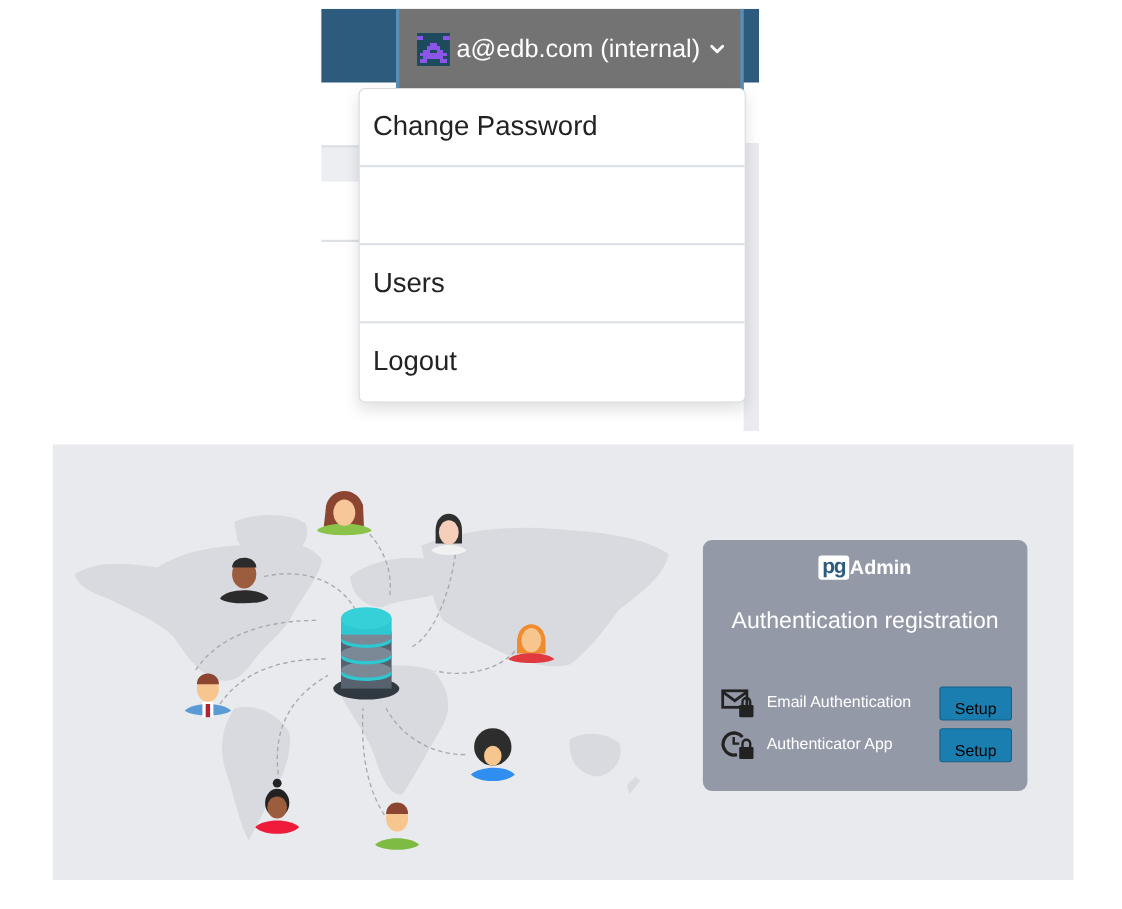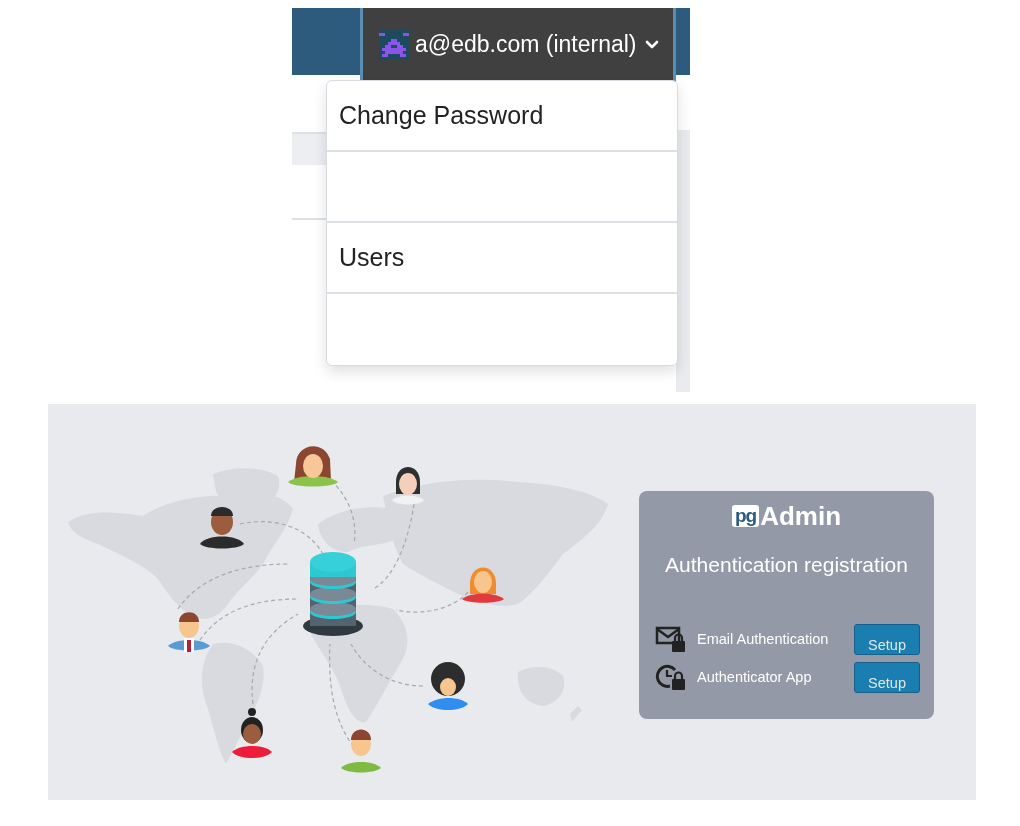--- a/index.html
+++ b/index.html
@@ -6,21 +6,21 @@
   body {
     width:1020px; height:826px; background:#ffffff; position:relative; overflow:hidden;
     font-family:"Liberation Sans", "DejaVu Sans", sans-serif;
   }
   
   .top-crop { position:absolute; left:292px; top:8px; width:398px; height:384px; background:#fff; overflow:hidden; }
   .navbar { position:absolute; left:0; top:0; width:398px; height:67px; background:#2c5b7d; }
   .user-btn {
     position:absolute; left:68px; top:0; width:316px; height:76px;
     box-sizing:border-box; border-left:3px solid #5b8db5; border-right:3px solid #5b8db5; border-bottom:3px solid #5b8db5;
-    background:#404040; display:flex; align-items:center; padding-left:16px; color:#fff; font-size:23px; cursor:pointer;
+    background:#737373; display:flex; align-items:center; padding-left:16px; color:#fff; font-size:23px; cursor:pointer;
   }
   .avatar { width:30px; height:30px; margin-right:6px; flex:none; }
   .user-label { white-space:nowrap; }
   .caret { margin-left:8px; display:inline-block; width:14px; height:14px; }
   .bg-strip1 { position:absolute; left:0; top:124px; width:398px; height:31px; background:#eceef2; border-top:2px solid #dde1e6; }
   .bg-line2 { position:absolute; left:0; top:210px; width:398px; height:2px; background:#dde1e6; }
   .right-scroll { position:absolute; left:384px; top:122px; width:14px; height:262px; background:#e9ebef; }
   .menu {
     position:absolute; left:34px; top:72px; width:350px; height:284px; background:#fff;
     border:1px solid #d7dbe0; border-radius:6px; box-shadow:0 6px 14px rgba(0,0,0,0.12);
@@ -35,27 +35,27 @@
 
   
   .bottom-crop { position:absolute; left:48px; top:404px; width:928px; height:396px; background:#e9eaee; overflow:hidden; }
   .map-svg { position:absolute; left:0; top:0; }
   .card {
     position:absolute; left:591px; top:87px; width:295px; height:228px; background:#9399a6; border-radius:8px;
     color:#fff; text-align:center;
   }
   .logo-row { position:absolute; left:0; top:12px; width:295px; height:26px; display:flex; justify-content:center; align-items:center; }
   .pg-box { background:#fff; color:#2c5b7d; font-weight:bold; font-size:19px; border-radius:3px; padding:0 3px; line-height:22px; letter-spacing:-1px; }
-  .admin-txt { font-weight:bold; font-size:26px; color:#fff; margin-left:1px; }
+  .admin-txt { font-weight:bold; font-size:18px; color:#fff; margin-left:1px; }
   .card-title { position:absolute; left:0; top:60px; width:295px; font-size:21px; line-height:28px; color:#fff; }
   .auth-row { position:absolute; left:16px; width:265px; height:34px; display:flex; align-items:center; }
   .auth-icon { width:32px; height:30px; flex:none; }
   .auth-label { margin-left:10px; font-size:14.5px; color:#fff; flex:1; text-align:left; white-space:nowrap; }
   .setup-btn {
-    width:66px; height:31px; background:#1a7fb0; border:1px solid #14608a; border-radius:3px; color:#e5e5e5;
+    width:66px; height:31px; background:#1a7fb0; border:1px solid #14608a; border-radius:3px; color:#000000;
     font-size:14.5px; font-family:"Liberation Sans", sans-serif; cursor:pointer; padding:12px;
   }
 </style>
 </head>
 <body>
 
 <div class="top-crop">
   <div class="navbar"></div>
   <div class="bg-strip1"></div>
   <div class="bg-line2"></div>
@@ -86,20 +86,23 @@
   <div class="menu">
     <div class="menu-item" style="top:0;">
       <span>Change Password</span>
     </div>
     <div class="menu-sep" style="top:69px;"></div>
     <div class="menu-sep" style="top:140px;"></div>
     <div class="menu-item" style="top:142px;align-items:center;">
       <span>Users</span>
     </div>
     <div class="menu-sep" style="top:211px;"></div>
+    <div class="menu-item" style="top:213px;">
+      <span>Logout</span>
+    </div>
   </div>
 </div>
 
 <div class="bottom-crop">
   <svg class="map-svg" width="936" height="396" viewBox="0 0 936 396">
 
     <g fill="#d9dadf">
       <path d="M20,118 C40,105 70,108 95,112 C120,95 160,90 190,92 C215,85 235,92 245,105 C240,125 225,140 215,160 C205,175 190,185 180,200 C170,215 155,218 145,212 C130,205 120,190 110,175 C95,160 70,150 50,140 C35,135 22,128 20,118 Z"></path>
       <path d="M165,70 C185,62 215,62 230,72 C235,85 225,100 210,105 C195,108 175,100 168,88 Z"></path>
       <path d="M165,240 C185,235 205,245 215,262 C218,280 210,300 200,318 C192,332 185,348 178,360 C170,345 166,325 160,305 C152,285 150,262 165,240 Z"></path>

